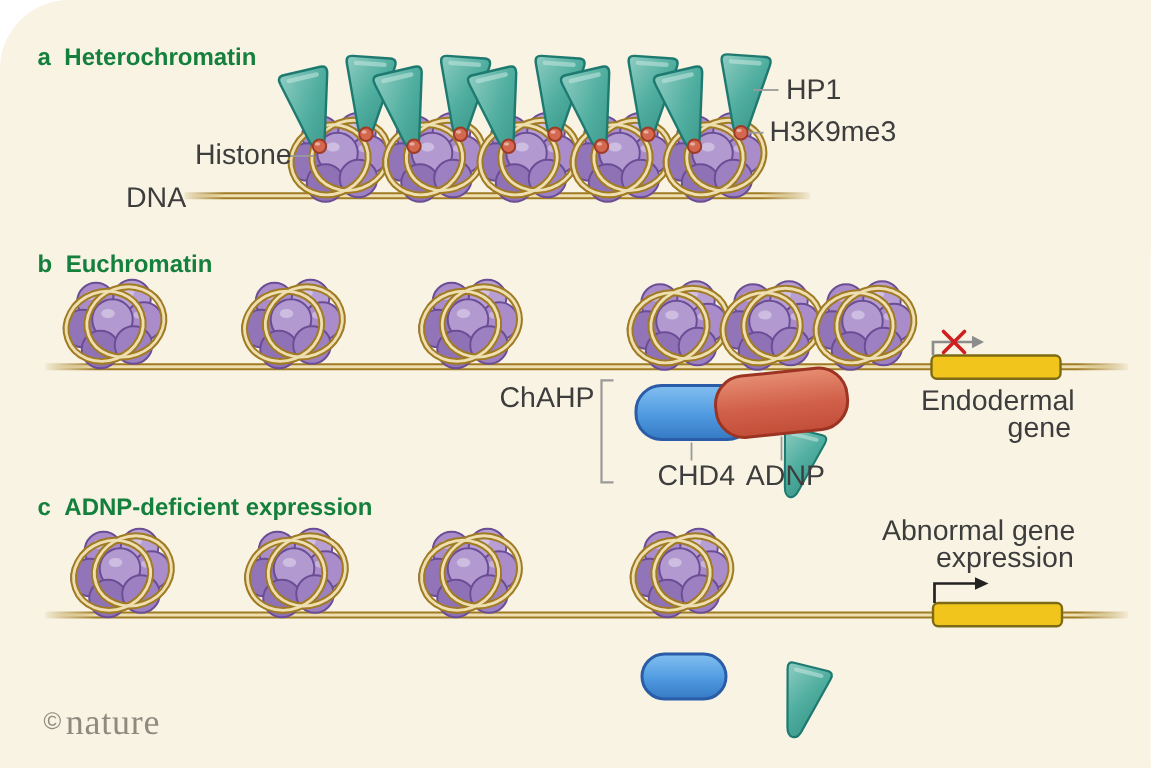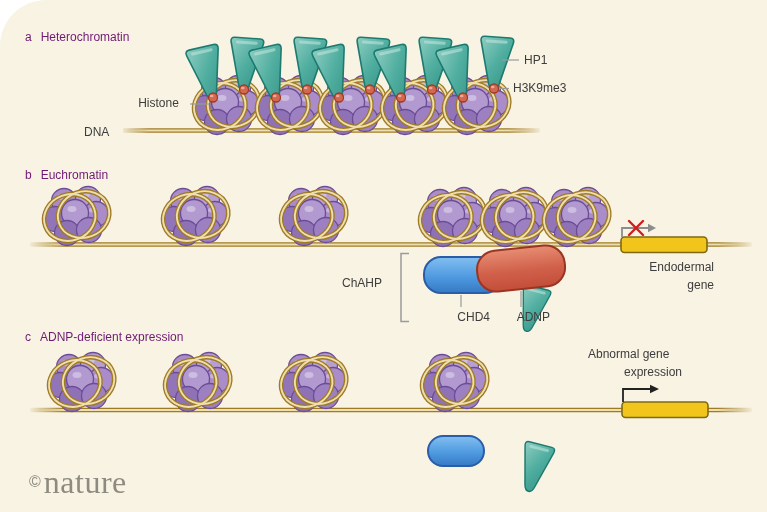--- a/index.html
+++ b/index.html
@@ -8,32 +8,32 @@
     font-family:"Liberation Sans","DejaVu Sans",sans-serif;
     position:relative;overflow:hidden;
   }
   .stage{position:absolute;left:0;top:0;width:767px;height:512px;background:#ffffff;}
   .panel{
     position:absolute;left:0;top:0;right:0;bottom:0;
     background:#f8f3e2;border-top-left-radius:46px;
   }
   .fig-svg{position:absolute;left:0;top:0;}
   .txt{
-    position:absolute;color:#3d3d3d;font-size:12px;line-height:17px;white-space:nowrap;
-  }
-  .sec-title{position:absolute;font-weight:400;color:#701a75;font-size:12px;white-space:nowrap;}
+    position:absolute;color:#3d3d3d;font-size:19px;line-height:17px;white-space:nowrap;
+  }
+  .sec-title{position:absolute;font-weight:700;color:#15803d;font-size:16px;white-space:nowrap;}
   .sec-letter{display:inline-block;margin-right:9px;}
   .t-right{text-align:center;}
   .t-center{text-align:right;}
   .logo{
     position:absolute;left:29px;top:467px;display:flex;align-items:center;gap:3px;
     color:#8d8b80;
   }
   .logo .c{font-size:16px;line-height:16px;}
-  .logo .n{font-family:"Liberation Serif","DejaVu Serif",serif;font-size:32px;line-height:30px;letter-spacing:0.5px;}
+  .logo .n{font-family:"Liberation Serif","DejaVu Serif",serif;font-size:24px;line-height:30px;letter-spacing:0.5px;}
 </style>
 </head>
 <body>
 
 <div class="stage">
   <div class="panel"></div>
 
   <svg class="fig-svg" width="767" height="512" viewBox="0 0 767 512">
     <defs>
       <linearGradient id="tealGrad" x1="0" y1="0" x2="1" y2="1">
@@ -259,21 +259,21 @@
   </div>
   <div class="sec-title" style="left:25px;top:330px">
     <span class="sec-letter">c</span><span>ADNP-deficient expression</span>
   </div>
 
   <div class="txt t-right" style="left:130px;top:95px;width:57px">Histone</div>
   <div class="txt" style="left:84px;top:124px">DNA</div>
   <div class="txt" style="left:524px;top:52px">HP1</div>
   <div class="txt" style="left:513px;top:80px">H3K9me3</div>
 
-  <div class="txt t-right" style="left:333px;top:275px;width:58px">ChAHP</div>
+  <div class="txt t-right" style="left:333px;top:257px;width:58px">ChAHP</div>
   <div class="txt t-center" style="left:432px;top:309px;width:58px">CHD4</div>
   <div class="txt t-center" style="left:492px;top:309px;width:58px">ADNP</div>
 
   <div class="txt t-center" style="left:614px;top:259px;width:100px">Endodermal</div>
   <div class="txt t-center" style="left:614px;top:277px;width:100px">gene</div>
 
   <div class="txt" style="left:588px;top:346px">Abnormal gene</div>
   <div class="txt" style="left:624px;top:364px">expression</div>
 
   <div class="logo">

